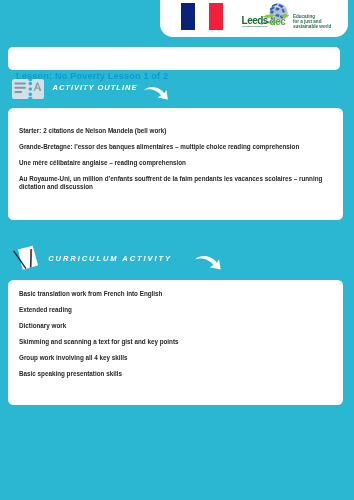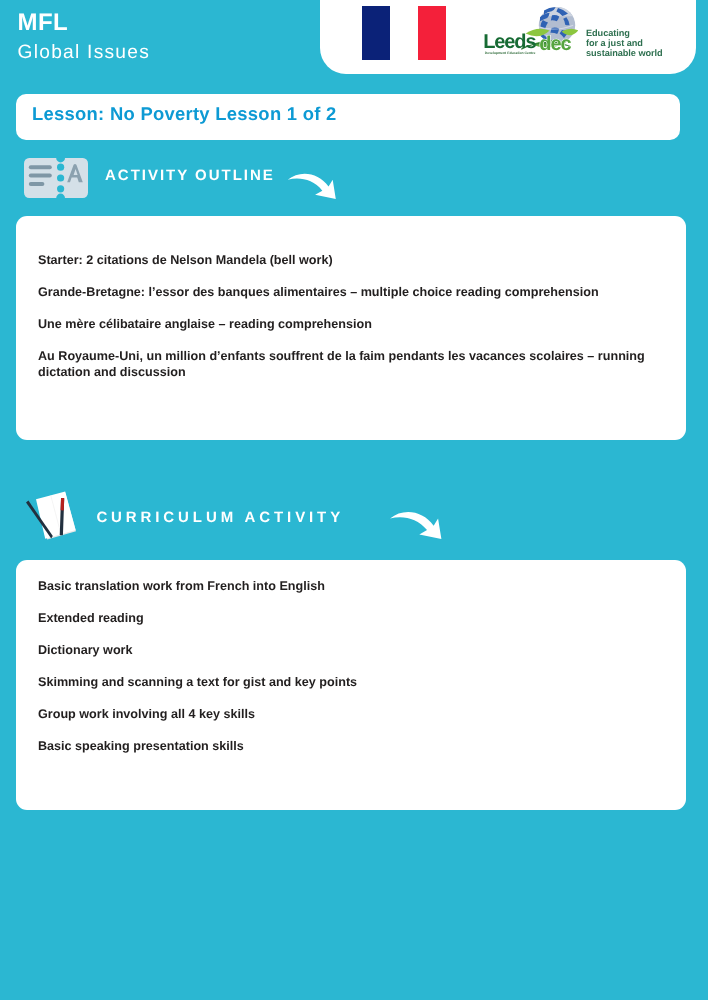--- a/index.html
+++ b/index.html
@@ -16,25 +16,25 @@
   .flag .b{left:0;background:#0b2278;}
   .flag .w{left:14.1px;background:#ffffff;}
   .flag .r{left:28px;background:#f4203a;width:14.1px;}
   .leeds{position:absolute;left:241px;top:2px;}
   .leeds-tag{position:absolute;left:52px;top:12.4px;color:#2f7050;font-size:4.6px;font-weight:bold;line-height:5.1px;letter-spacing:-0.03px;white-space:nowrap;-webkit-font-smoothing:antialiased;will-change:transform;transform:translateZ(0);}
   .leeds-tag div{display:inline-block;}
   .leeds-tag > div{display:block;}
 
   
   .lesson-bar{position:absolute;left:8px;top:47px;width:332px;height:23px;background:#ffffff;border-radius:5px;}
-  .lesson-bar span{position:absolute;left:8px;top:5px;font-size:9.2px;font-weight:bold;color:#0d9ad4;letter-spacing:0.148px;}
+  .lesson-bar span{position:absolute;left:8px;top:24px;font-size:9.2px;font-weight:bold;color:#0d9ad4;letter-spacing:0.148px;}
 
   
   .sec{position:absolute;}
-  .sec .label{position:absolute;color:#ffffff;font-size:7.5px;font-weight:bold;white-space:nowrap;line-height:8px;}
+  .sec .label{position:absolute;color:#ffffff;font-size:7.5px;font-weight:bold;white-space:nowrap;line-height:8px;font-style:italic;}
   .arrow{position:absolute;}
 
   
   .card{position:absolute;left:7.5px;width:335px;background:#ffffff;border-radius:5.5px;}
   .card p{margin:0;font-size:6.3px;font-weight:bold;color:#221f1f;line-height:8.3px;}
   .card p + p{margin-top:7.7px;}
   .card .inner{position:absolute;left:11.5px;right:14px;top:10px;}
 
   
   .ico-card{position:absolute;left:12px;top:78.5px;width:32px;height:20px;}
@@ -42,24 +42,20 @@
   #card1{top:107.5px;height:112px;}
   #card2{top:279.5px;height:125.5px;}
   #card1 .inner{top:19.5px;}
   #card2 .inner{top:10.8px;}
 </style>
 </head>
 <body>
 
 <div class="page">
 
-  <div class="hdr-title">
-    <div class="t1">MFL</div>
-    <div class="t2">Global Issues</div>
-  </div>
 
   <div class="logo-panel"></div>
 
   <div class="flag">
     <i class="b"></i>
     <i class="w"></i>
     <i class="r"></i>
   </div>
 
   <div class="leeds">

